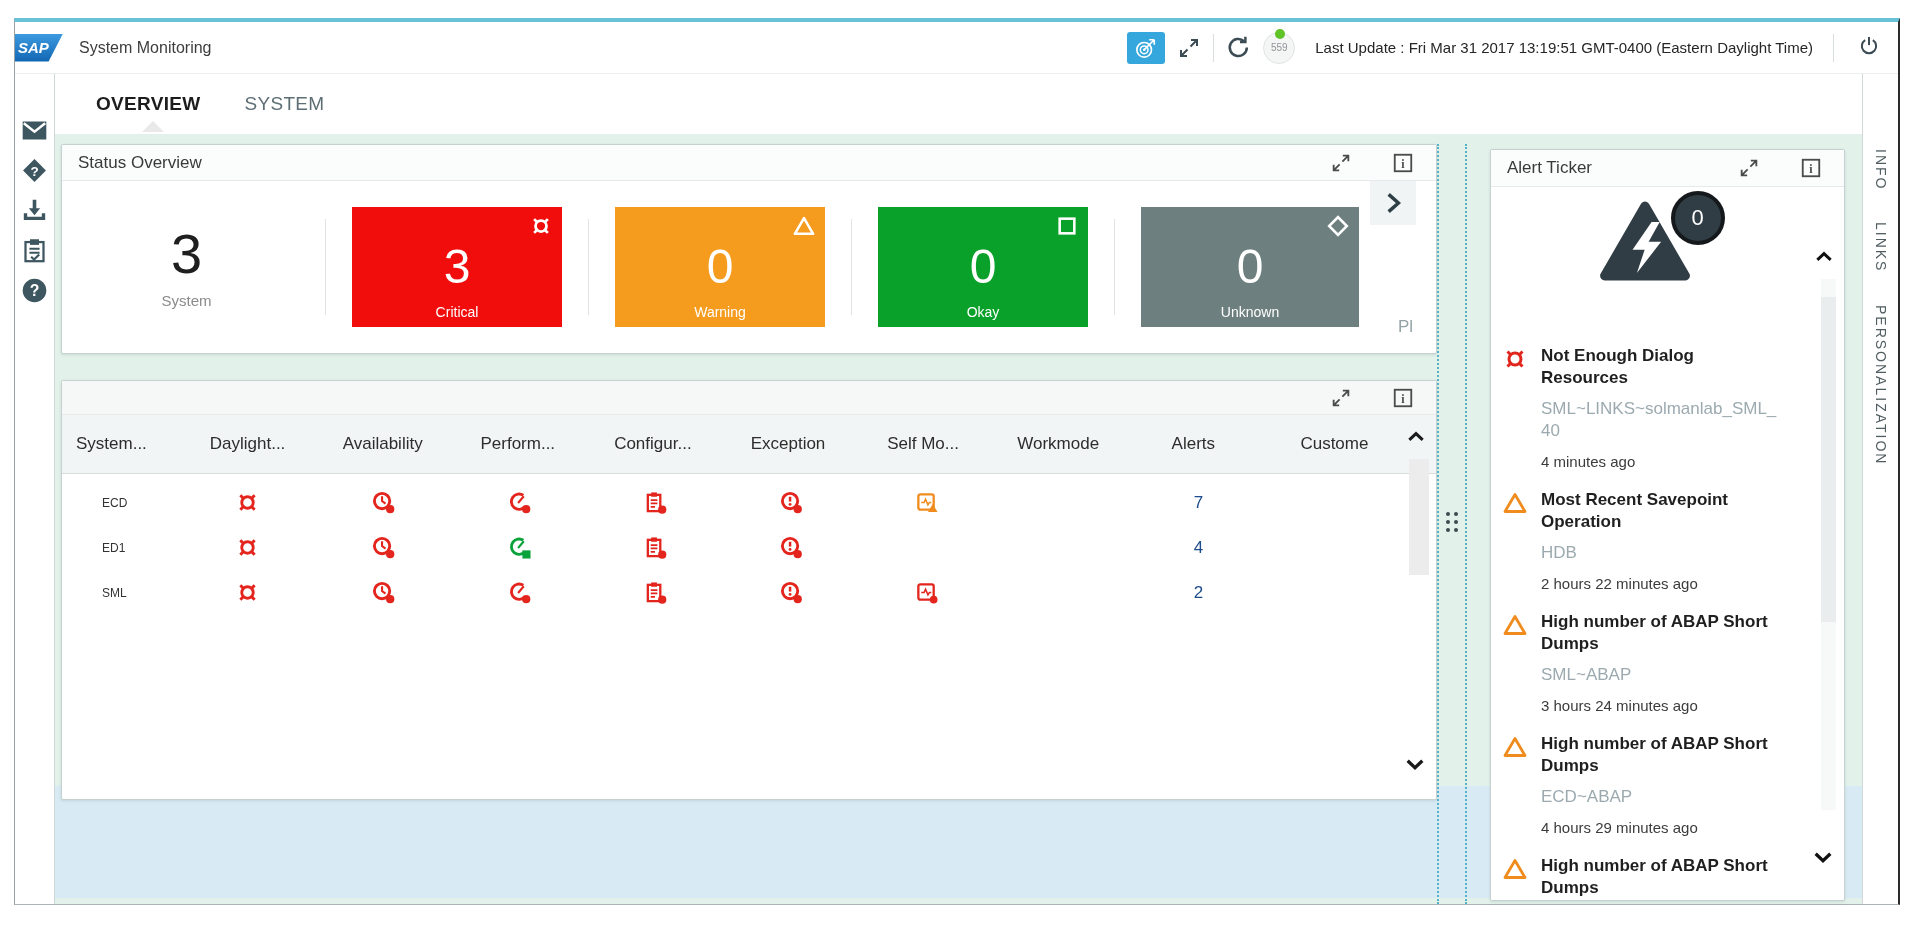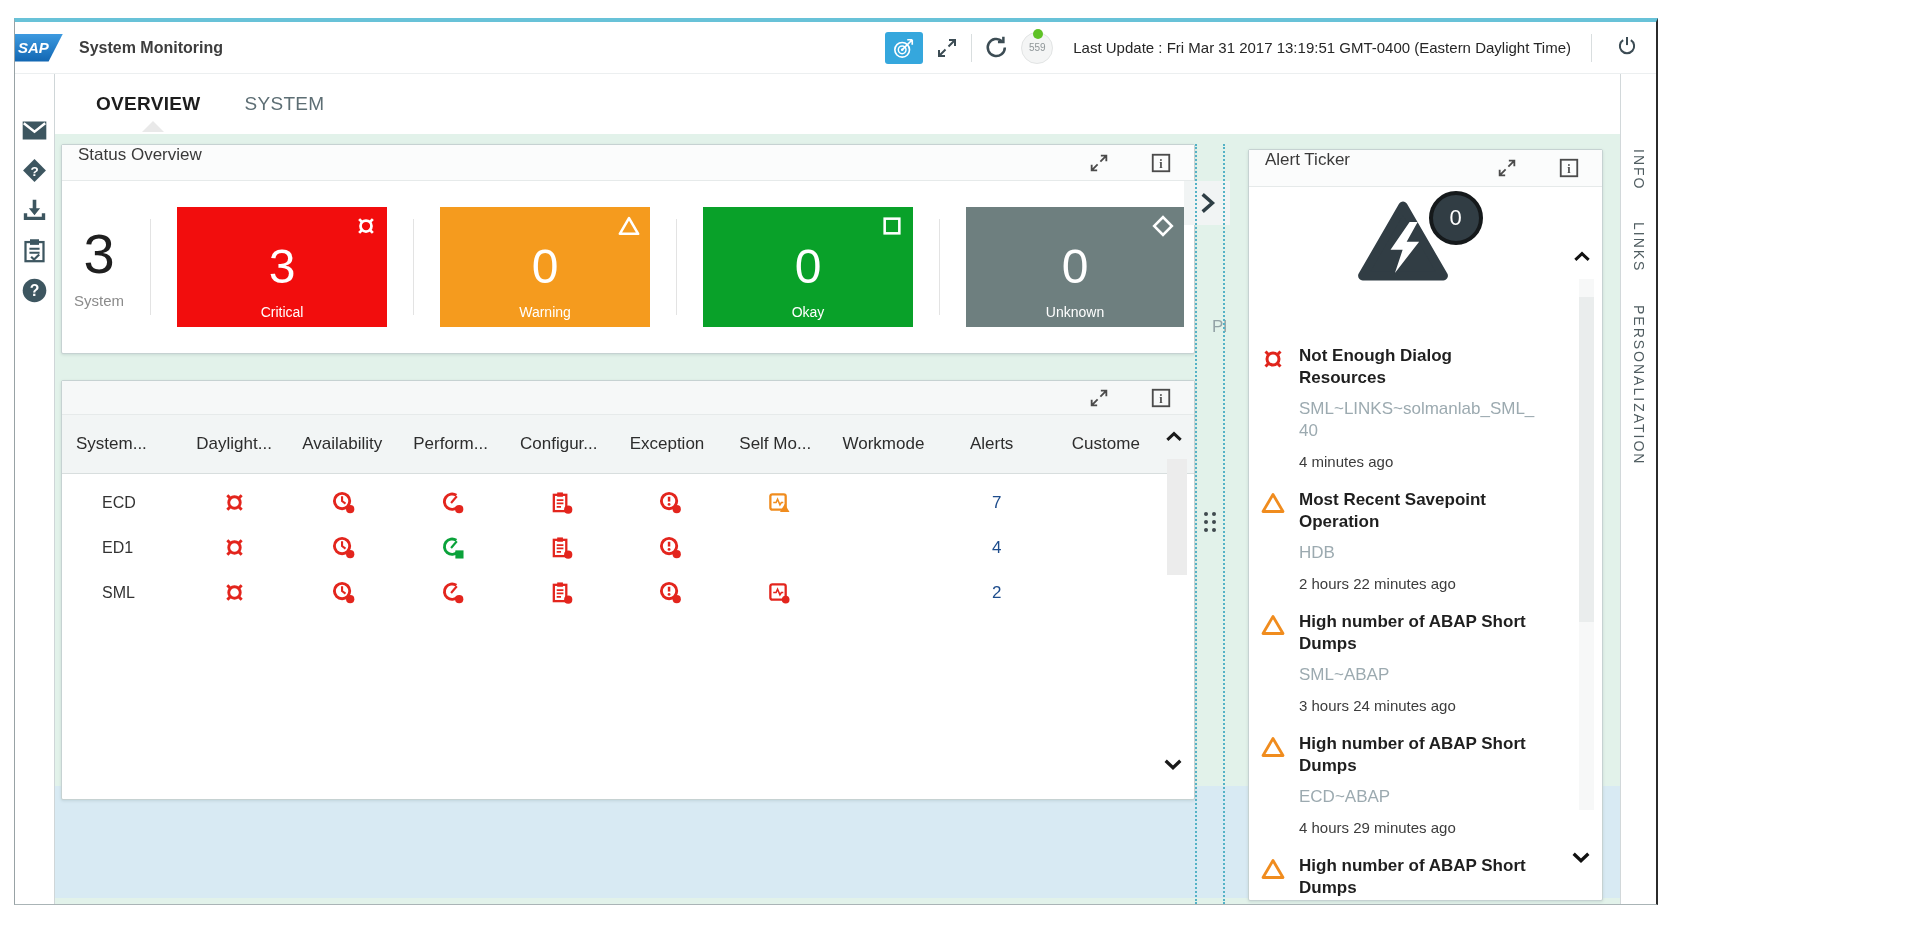--- a/index.html
+++ b/index.html
@@ -1,24 +1,24 @@
 <!DOCTYPE html>
 <html><head>
 <meta charset="utf-8">
 <style>
   *{margin:0;padding:0;box-sizing:border-box}
   html,body{width:1922px;height:929px;background:#fff;font-family:"Liberation Sans",sans-serif;overflow:hidden}
-  .app{position:absolute;left:14px;top:18px;width:1644px;height:887px;background:#7dd3fc;
+  .app{position:absolute;left:14px;top:18px;width:1886px;height:887px;background:#7dd3fc;
        border-top:4px solid #68c2d8;border-left:1px solid #98a2a5;border-right:2px solid #2b2b2b;border-bottom:1px solid #aab4b6;
        display:flex;flex-direction:column}
   
   .topbar{height:52px;flex:0 0 auto;display:flex;align-items:center;background:#fff;border-bottom:1px solid #eceff0;padding-right:6px}
   .logo{width:48px;height:28px;background:linear-gradient(180deg,#3d9ae0,#1166b2);clip-path:polygon(0 0,100% 0,70% 100%,0 100%);
         color:#fff;font-style:italic;font-weight:bold;font-size:15px;display:flex;align-items:center;padding-left:3px;flex:0 0 auto}
-  .app-title{font-size:16px;font-weight:bold;color:#3d3d3d;margin-left:16px}
+  .app-title{font-size:16px;font-weight:normal;color:#3d3d3d;margin-left:16px}
   .tb-right{margin-left:auto;display:flex;align-items:center;gap:12px}
   .target-btn{width:38px;height:32px;background:#35a7dd;border-radius:3px;display:flex;align-items:center;justify-content:center;cursor:pointer}
   .tb-ic{color:#3c4c54}
   .tb-div{width:1px;height:28px;background:#d9dedf}
   .badge{position:relative;width:32px;height:32px;border-radius:50%;background:#f4f5f5;border:1px solid #e2e4e4;
          display:flex;align-items:center;justify-content:center;font-size:10px;color:#8f9698}
   .badge .dot{position:absolute;top:-4px;left:11px;width:10px;height:10px;border-radius:50%;background:#5fc226}
   .last-update{font-size:15px;color:#262626;margin:0 8px;white-space:nowrap}
   .power-wrap{padding:0 12px}
   
@@ -34,21 +34,21 @@
   .tabs{background:#fff;height:60px;flex:0 0 auto;display:flex;align-items:center;padding-left:41px;gap:44px;position:relative}
   .tab{font-size:19px;letter-spacing:.3px;cursor:pointer}
   .tab.active{font-weight:bold;color:#1d1d1d}
   .tab.inactive{color:#5d6e74}
   .tab-tri{position:absolute;top:47px;left:87px;width:0;height:0;border-left:11px solid transparent;border-right:11px solid transparent;border-bottom:11px solid #e9e9e9}
   .content{flex:1;display:flex;padding:10px 0 0 6px;min-height:0;position:relative}
   .bottom-strip{position:absolute;left:0;right:0;bottom:6px;height:112px;background:#d8eaf3}
   .left-col{flex:1;min-width:0;display:flex;flex-direction:column;z-index:1}
   
   .panel{background:#fff;border:1px solid #c6d2d2;border-radius:2px;box-shadow:0 1px 3px rgba(60,90,90,.15)}
-  .panel-hd{display:flex;padding:0 14px 0 16px;background:#fbfcfc;border-bottom:1px solid #e6eaea}
+  .panel-hd{display:flex;align-items:center;padding:0 14px 0 16px;background:#fbfcfc;border-bottom:1px solid #e6eaea}
   .panel-title{font-size:17px;color:#3a3a3a}
   .hd-icons{margin-left:auto;display:flex;align-items:center;gap:40px;color:#4b4b4b;padding-right:8px}
   .hd-ic{width:22px;height:22px;cursor:pointer}
   
   .status-panel{height:210px;flex:0 0 auto}
   .status-panel .panel-hd{height:36px}
   .tiles{height:172px;display:flex;align-items:center;padding:0 12px;position:relative}
   .tile-plain{width:225px;text-align:center}
   .tile-plain .num{font-size:56px;color:#1f1f1f;line-height:1}
   .tile-plain .lbl{font-size:15px;color:#8b8b8b;margin-top:10px}
@@ -67,21 +67,21 @@
   
   .table-panel{height:420px;margin-top:26px;flex:0 0 auto;display:flex;flex-direction:column;position:relative}
   .table-panel .panel-hd{height:34px;background:#f6f8f8}
   .col-row{display:flex;align-items:center;height:59px;background:#f2f5f5;border-bottom:1px solid #d8dede;padding-right:34px}
   .col{flex:1;font-size:17px;color:#2d2d2d;text-align:center;white-space:nowrap;overflow:hidden;cursor:pointer}
   .col:first-child{text-align:left;padding-left:14px;flex:0 0 118px}
   .col:last-child{text-align:center;padding-left:6px}
   .trows{flex:1;overflow:hidden;padding-top:6px}
   .trow{display:flex;align-items:center;height:45px;padding-right:34px}
   .tcell{flex:1;display:flex;align-items:center;justify-content:center}
-  .tcell.sys{flex:0 0 118px;justify-content:flex-start;padding-left:40px;font-size:16px;color:#333}
+  .tcell.sys{flex:0 0 118px;justify-content:flex-start;padding-left:40px;font-size:12px;color:#333}
   .cell-icon{width:23px;height:23px;cursor:pointer}
   .cell-icon.critical{color:#e3251d}
   .cell-icon.warning{color:#f08c1e}
   .cell-icon.ok{color:#0aa23a}
   .cell-icon.none{visibility:hidden}
   .alerts-num{font-size:17px;color:#1d4c8c;cursor:pointer}
   .t-upchev{position:absolute;top:46px;right:8px;color:#1a1a1a;cursor:pointer}
   .t-thumb{position:absolute;top:78px;right:7px;width:20px;height:116px;background:#ececec;cursor:pointer}
   .t-downchev{position:absolute;bottom:24px;right:8px;color:#1a1a1a;cursor:pointer}
   

